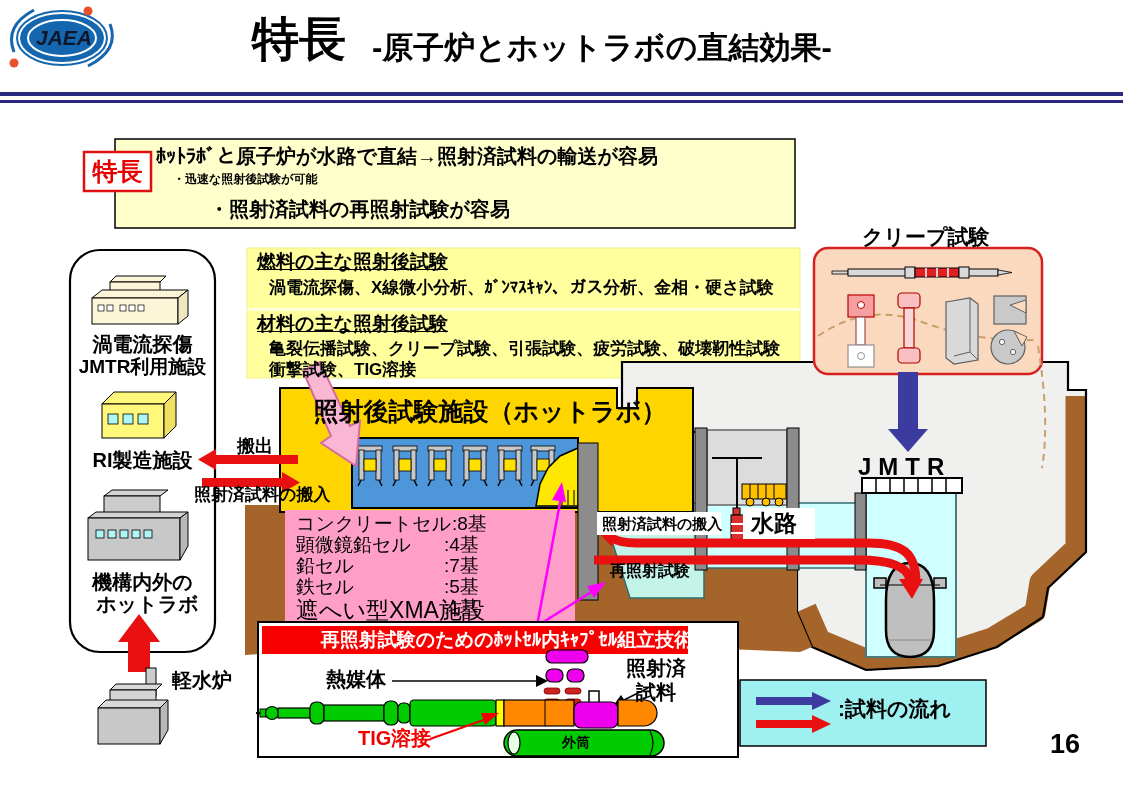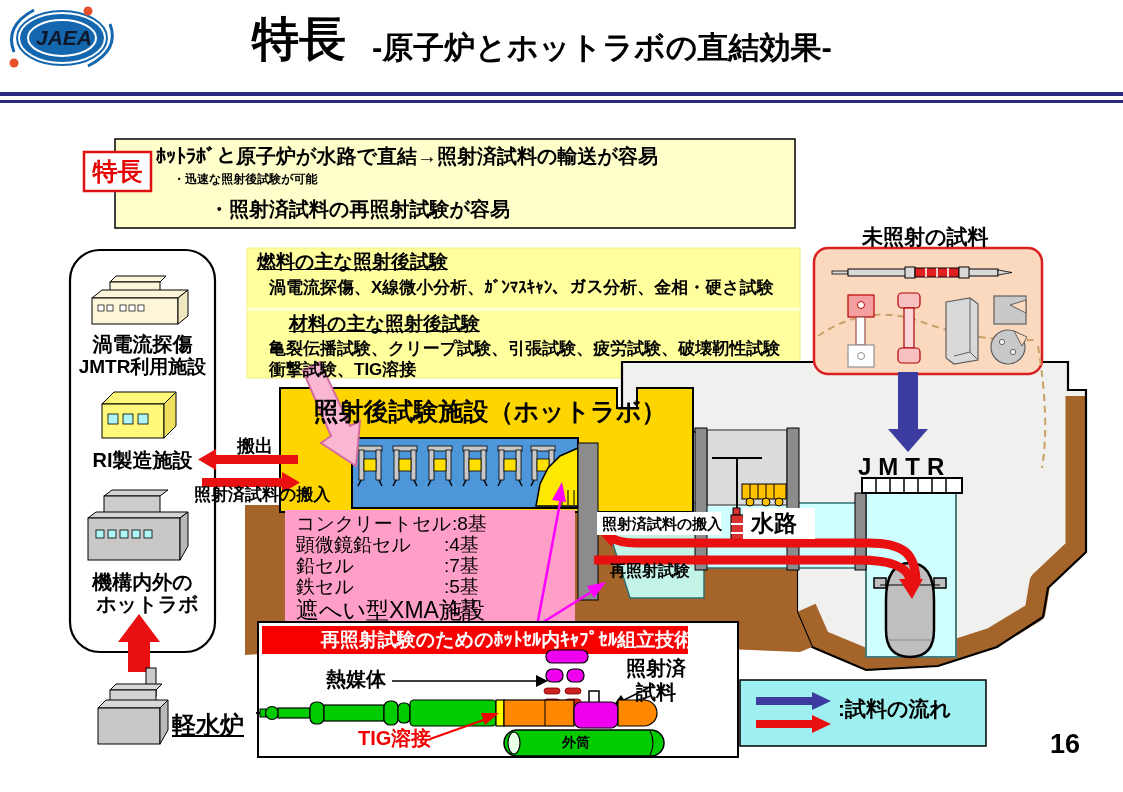--- a/index.html
+++ b/index.html
@@ -290,28 +290,28 @@
 <div class="t ctr red" style="left:84px;top:158px;width:67px;font-size:25px;">特長</div>
 <div class="t" style="left:156px;top:146px;font-size:20px;">ﾎｯﾄﾗﾎﾞと原子炉が水路で直結→照射済試料の輸送が容易</div>
 <div class="t" style="left:173px;top:173px;font-size:12px;">・迅速な照射後試験が可能</div>
 <div class="t" style="left:173px;top:199px;font-size:20px;margin-left:36px;">・照射済試料の再照射試験が容易</div>
 
 <div class="t ctr" style="left:70px;top:334px;width:145px;font-size:20px;">渦電流探傷</div>
 <div class="t ctr" style="left:70px;top:357px;width:145px;font-size:19px;">JMTR利用施設</div>
 <div class="t ctr" style="left:70px;top:450px;width:145px;font-size:20px;">RI製造施設</div>
 <div class="t ctr" style="left:70px;top:572px;width:145px;font-size:20px;">機構内外の</div>
 <div class="t ctr" style="left:70px;top:594px;width:155px;font-size:20px;">ホットラボ</div>
-<div class="t" style="left:172px;top:712px;font-size:24px;text-decoration:underline;">軽水炉</div>
+<div class="t" style="left:172px;top:670px;font-size:20px;">軽水炉</div>
 
 <div class="t" style="left:237px;top:437px;font-size:18px;">搬出</div>
 <div class="t" style="left:194px;top:486px;font-size:17px;">照射済試料の搬入</div>
 
 <div class="t u" style="left:257px;top:252px;font-size:19px;">燃料の主な照射後試験</div>
 <div class="t" style="left:269px;top:279px;font-size:17px;">渦電流探傷、X線微小分析、ｶﾞﾝﾏｽｷｬﾝ、ガス分析、金相・硬さ試験</div>
-<div class="t u" style="left:257px;top:314px;font-size:19px;margin-left:32px;">材料の主な照射後試験</div>
+<div class="t u" style="left:257px;top:314px;font-size:19px;">材料の主な照射後試験</div>
 <div class="t" style="left:269px;top:340px;font-size:17px;">亀裂伝播試験、クリープ試験、引張試験、疲労試験、破壊靭性試験</div>
 <div class="t" style="left:269px;top:361px;font-size:17px;">衝撃試験、TIG溶接</div>
 
 <div class="t ctr" style="left:310px;top:398px;width:360px;font-size:25px;">照射後試験施設（ホットラボ）</div>
 
 <div class="t" style="left:296px;top:514px;font-size:19px;font-weight:normal;">コンクリートセル</div>
 <div class="t" style="left:444px;top:514px;font-size:19px;font-weight:normal;margin-left:8px;">:8基</div>
 <div class="t" style="left:296px;top:535px;font-size:19px;font-weight:normal;">顕微鏡鉛セル</div>
 <div class="t" style="left:444px;top:535px;font-size:19px;font-weight:normal;">:4基</div>
 <div class="t" style="left:296px;top:556px;font-size:19px;font-weight:normal;">鉛セル</div>
@@ -319,21 +319,21 @@
 <div class="t" style="left:296px;top:577px;font-size:19px;font-weight:normal;">鉄セル</div>
 <div class="t" style="left:444px;top:577px;font-size:19px;font-weight:normal;">:5基</div>
 <div class="t" style="left:296px;top:598px;font-size:23px;font-weight:normal;">遮へい型XMA施設</div>
 <div class="t" style="left:444px;top:598px;font-size:19px;font-weight:normal;">:1基</div>
 
 <div class="t" style="left:602px;top:516px;font-size:15px;">照射済試料の搬入</div>
 <div class="t" style="left:751px;top:511px;font-size:23px;">水路</div>
 <div class="t" style="left:610px;top:563px;font-size:16px;">再照射試験</div>
 
 <div class="t" style="left:858px;top:454px;font-size:24px;letter-spacing:7px;">JMTR</div>
-<div class="t" style="left:862px;top:226px;font-size:21px;">未照射の試料</div>
+<div class="t" style="left:862px;top:226px;font-size:21px;">クリープ試験</div>
 
 <div class="t ctr white" style="left:262px;top:630px;width:426px;font-size:19px;padding-left:32px;">再照射試験のためのﾎｯﾄｾﾙ内ｷｬﾌﾟｾﾙ組立技術</div>
 <div class="t" style="left:326px;top:669px;font-size:20px;">熱媒体</div>
 <div class="t" style="left:626px;top:658px;font-size:20px;">照射済</div>
 <div class="t" style="left:636px;top:682px;font-size:20px;">試料</div>
 <div class="t" style="left:358px;top:728px;font-size:20px;color:#f00000;">TIG溶接</div>
 <div class="t" style="left:562px;top:735px;font-size:14px;">外筒</div>
 
 <div class="t" style="left:838px;top:698px;font-size:21px;">:試料の流れ</div>
 <div class="t" style="left:1050px;top:730px;font-size:27px;">16</div>

